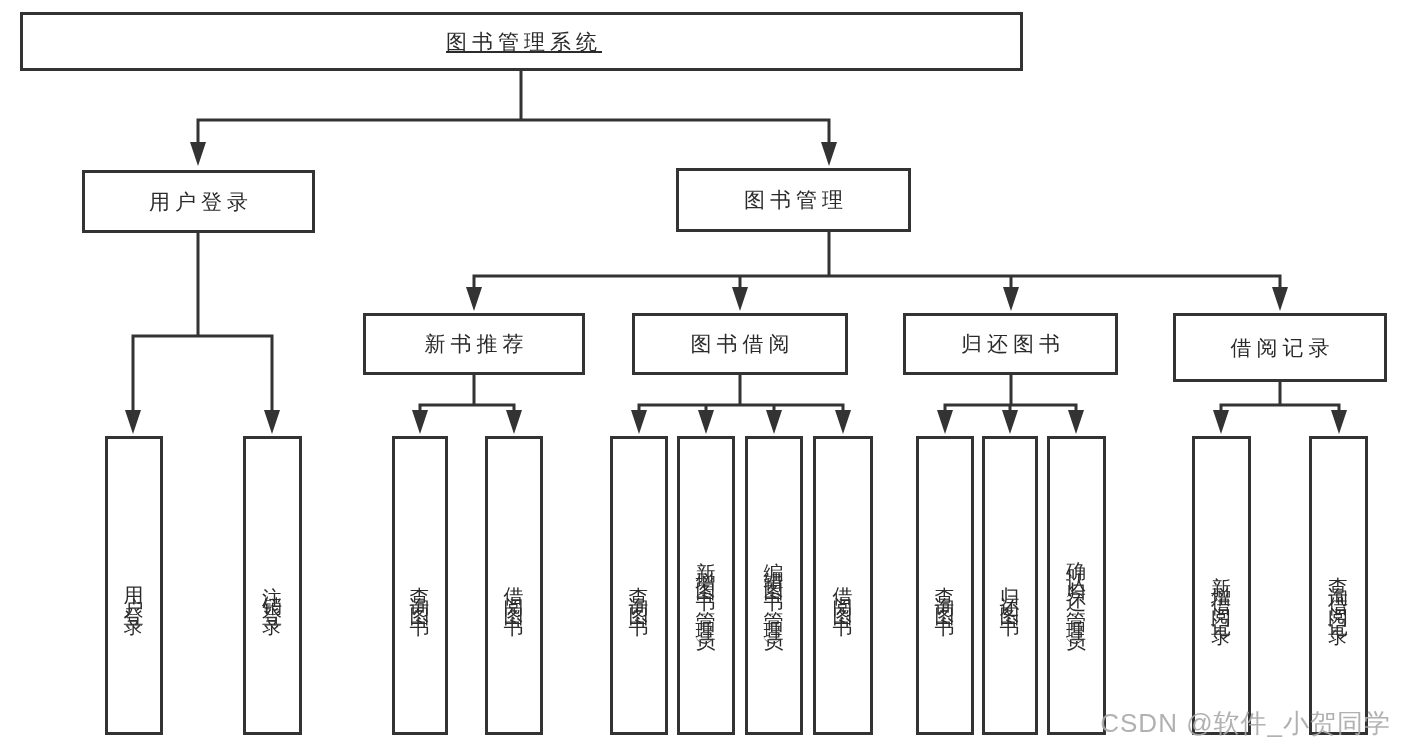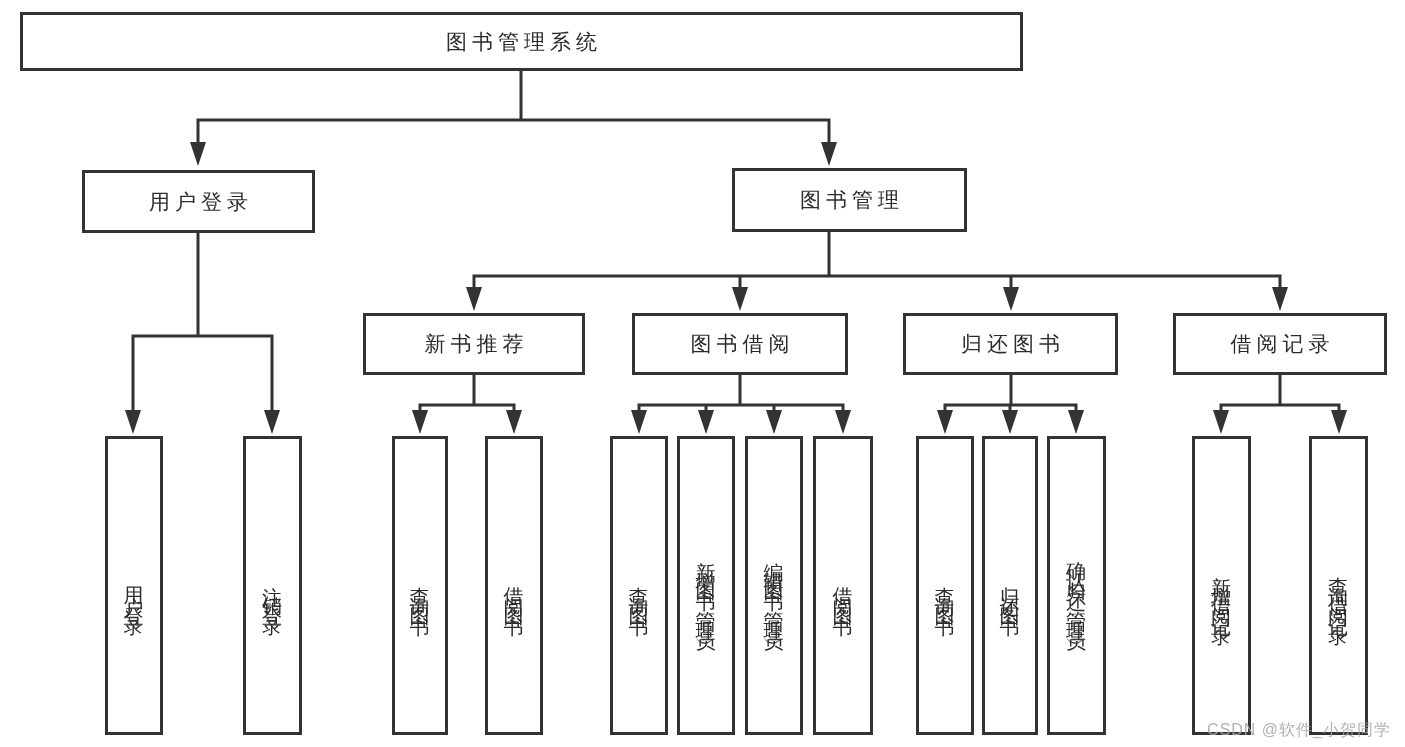--- a/index.html
+++ b/index.html
@@ -34,48 +34,48 @@
   }
   .vbox {
     writing-mode: vertical-rl;
     text-orientation: mixed;
     font-size: 20px;
     letter-spacing: 10px;
     line-height: 1;
     padding-top: 10px;
   }
   
-  .n-root { left:20px;  top:12px;  width:1003px; height:59px; }
+  .n-root { left:20px;  top:12px;  width:1003px; height:59px;text-decoration:underline; }
   
   .n-l2a  { left:82px;  top:170px; width:233px;  height:63px; }
-  .n-l2b  { left:732px; top:168px; width:235px;  height:64px; }
+  .n-l2b  { left:676px; top:168px; width:235px;  height:64px; }
   
   .n-l3a  { left:363px; top:313px; width:222px;  height:62px; }
   .n-l3b  { left:632px; top:313px; width:216px;  height:62px; }
   .n-l3c  { left:903px; top:313px; width:215px;  height:62px; }
-  .n-l3d  { left:1173px;top:313px; width:214px;  height:62px; }
+  .n-l3d  { left:1173px;top:313px; width:214px;  height:69px; }
   
   .n-ua { left:105px;  top:436px; width:58px; height:299px; }
   .n-ub { left:243px;  top:436px; width:59px; height:299px; }
   .n-a1 { left:392px;  top:436px; width:56px; height:299px; }
   .n-a2 { left:485px;  top:436px; width:58px; height:299px; }
   .n-b1 { left:610px;  top:436px; width:58px; height:299px; }
   .n-b2 { left:677px;  top:436px; width:58px; height:299px; }
   .n-b3 { left:745px;  top:436px; width:58px; height:299px; }
   .n-b4 { left:813px;  top:436px; width:60px; height:299px; }
   .n-c1 { left:916px;  top:436px; width:58px; height:299px; }
   .n-c2 { left:982px;  top:436px; width:56px; height:299px; }
   .n-c3 { left:1047px; top:436px; width:59px; height:299px; }
   .n-d1 { left:1192px; top:436px; width:59px; height:299px; }
   .n-d2 { left:1309px; top:436px; width:59px; height:299px; }
   .watermark {
     position: absolute;
     right: 14px;
     bottom: 6px;
-    font-size: 16px;
+    font-size: 26px;
     color: rgba(168,168,168,0.9);
     letter-spacing: 1px;
     white-space: nowrap;
   }
 </style>
 </head>
 <body>
 
 <div class="stage">
 

